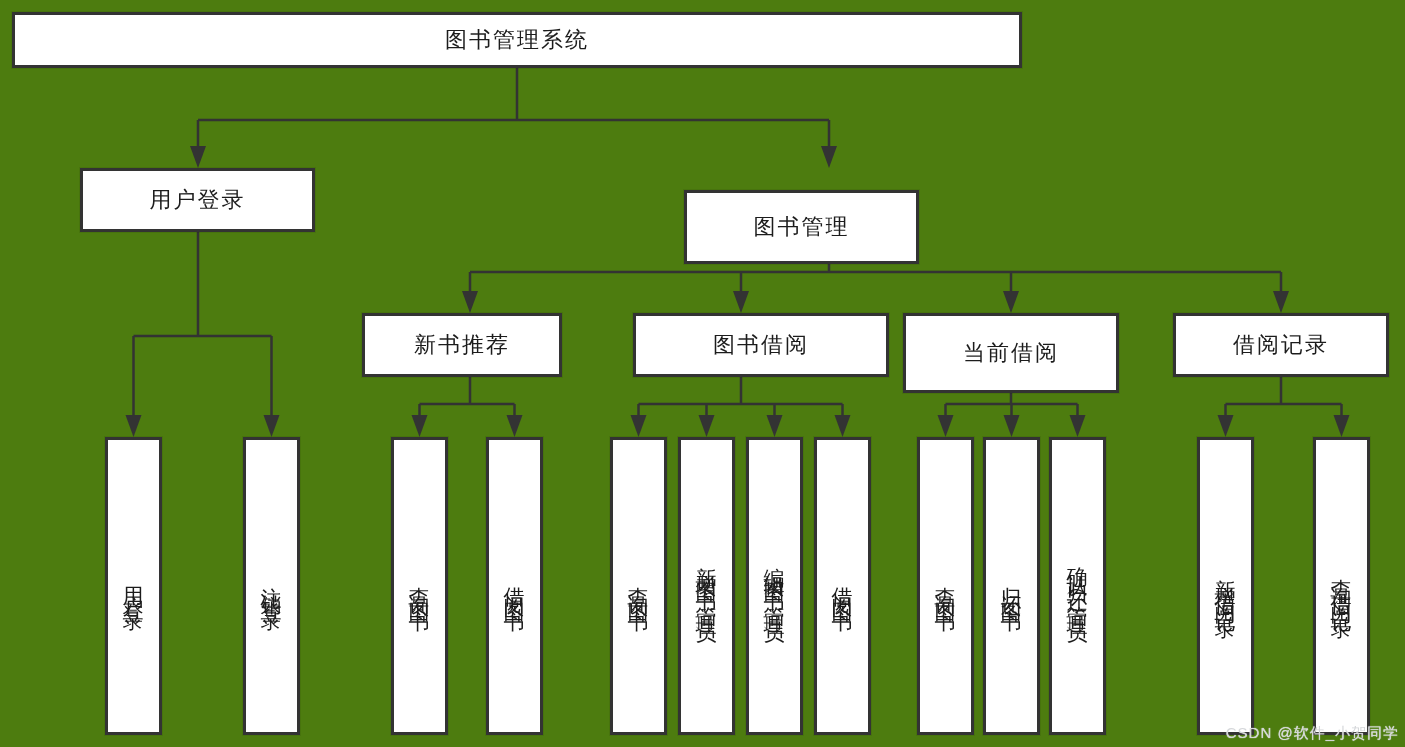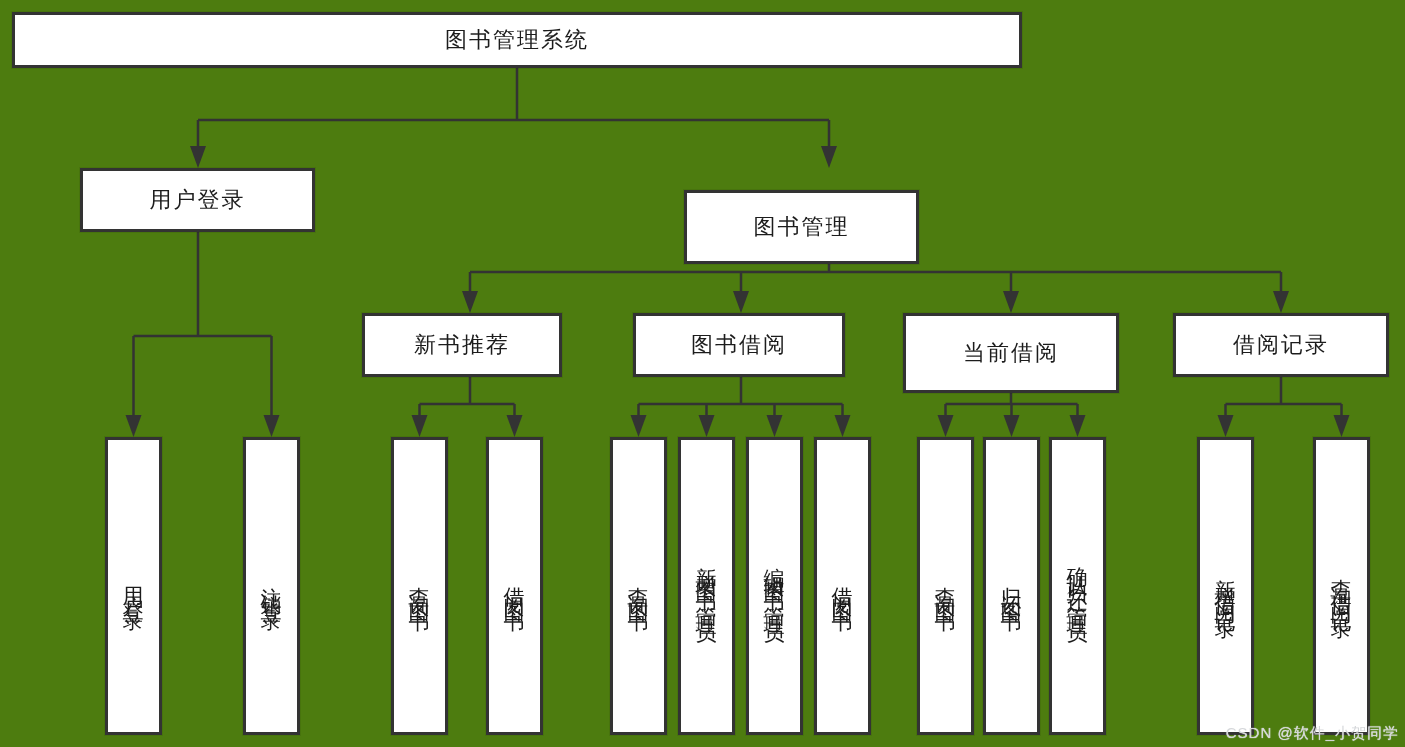--- a/index.html
+++ b/index.html
@@ -118,21 +118,21 @@
   <div class="node" style="left:80px; top:168px; width:235px; height:64px;">
     <span class="lbl">用户登录</span>
   </div>
   <div class="node" style="left:684px; top:168px; width:235px; height:74px;margin-top:22px;">
     <span class="lbl">图书管理</span>
   </div>
 
   <div class="node" style="left:362px; top:313px; width:200px; height:64px;">
     <span class="lbl">新书推荐</span>
   </div>
-  <div class="node" style="left:633px; top:313px; width:212px; height:64px;">
+  <div class="node" style="left:633px; top:313px; width:256px; height:64px;">
     <span class="lbl">图书借阅</span>
   </div>
   <div class="node" style="left:903px; top:313px; width:216px; height:80px;">
     <span class="lbl">当前借阅</span>
   </div>
   <div class="node" style="left:1173px; top:313px; width:216px; height:64px;">
     <span class="lbl">借阅记录</span>
   </div>
 
   <div class="node leaf" style="left:105px; top:437px; width:57px; height:298px;">

